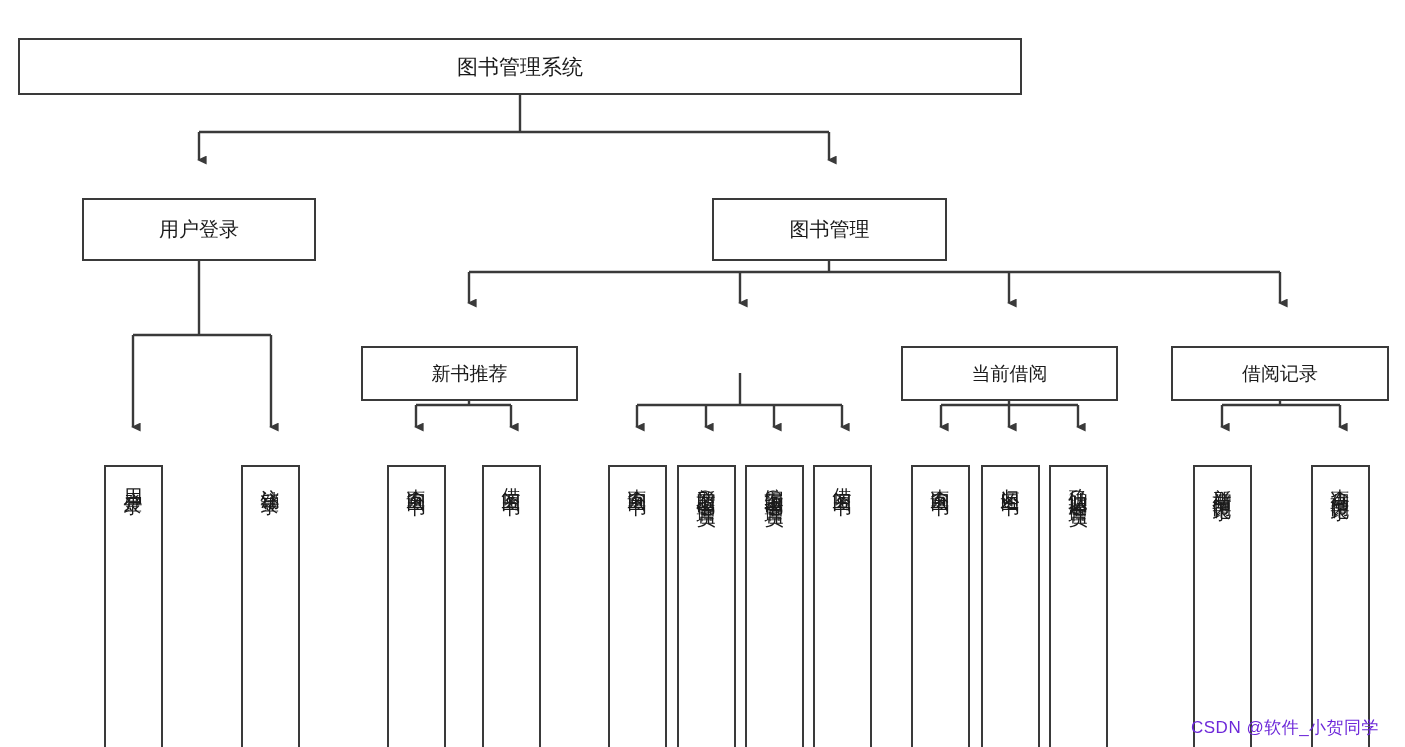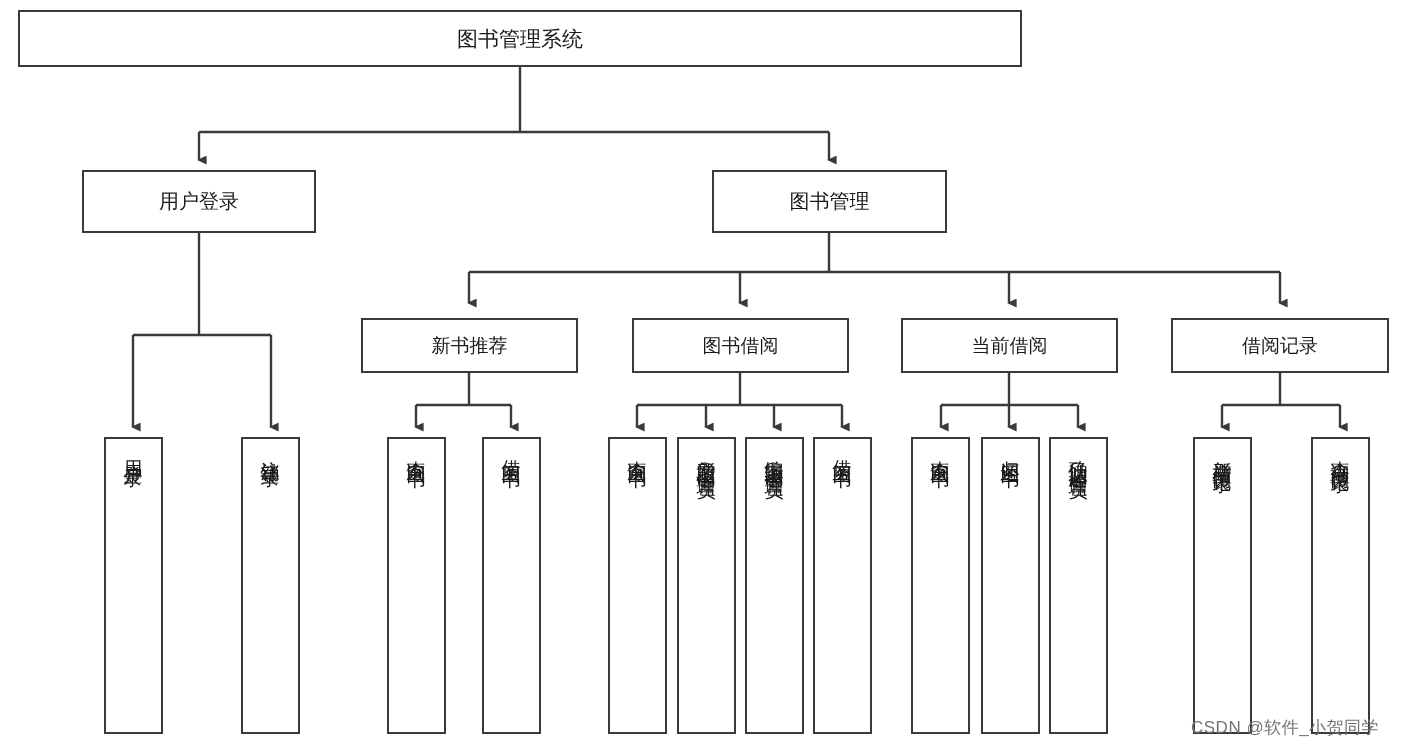--- a/index.html
+++ b/index.html
@@ -25,20 +25,21 @@
   }
   .node {
     position: absolute;
     box-sizing: border-box;
     border: 2px solid #3a3a3a;
     background: #ffffff;
     display: flex;
     align-items: center;
     justify-content: center;
     color: #1a1a1a;
+    margin-top: 28px;
   }
   .node.root {
     font-size: 21px;
   }
   .node.level2 {
     font-size: 20px;
   }
   .node.level3 {
     font-size: 19px;
   }
@@ -53,21 +54,21 @@
     text-orientation: upright;
     letter-spacing: 3px;
     line-height: 1;
     white-space: nowrap;
   }
   .watermark {
     position: absolute;
     left: 1191px;
     top: 716px;
     font-size: 17px;
-    color: #737373;
+    color: #6d28d9;
     letter-spacing: 0.5px;
     white-space: nowrap;
   }
 </style>
 </head>
 <body>
 
 <div id="canvas">
 
   <svg id="connectors" viewBox="0 0 1405 747" xmlns="http://www.w3.org/2000/svg">
@@ -127,23 +128,20 @@
   <div class="node level2" style="left:82px; top:170px; width:234px; height:63px;">
     <span>用户登录</span>
   </div>
   <div class="node level3" style="left:361px; top:318px; width:217px; height:55px;">
     <span>新书推荐</span>
   </div>
 
   <div class="node level2" style="left:712px; top:170px; width:235px; height:63px;">
     <span>图书管理</span>
   </div>
-  <div class="node level3" style="left:632px; top:318px; width:217px; height:55px;">
-    <span>图书借阅</span>
-  </div>
   <div class="node level3" style="left:1171px; top:318px; width:218px; height:55px;">
     <span>借阅记录</span>
   </div>
   <div class="node level3" style="left:901px; top:318px; width:217px; height:55px;">
     <span>当前借阅</span>
   </div>
 
   <div class="node leaf" style="left:104px; top:437px; width:59px; height:297px;">
     <span class="leaf-label">用户登录</span>
   </div>

